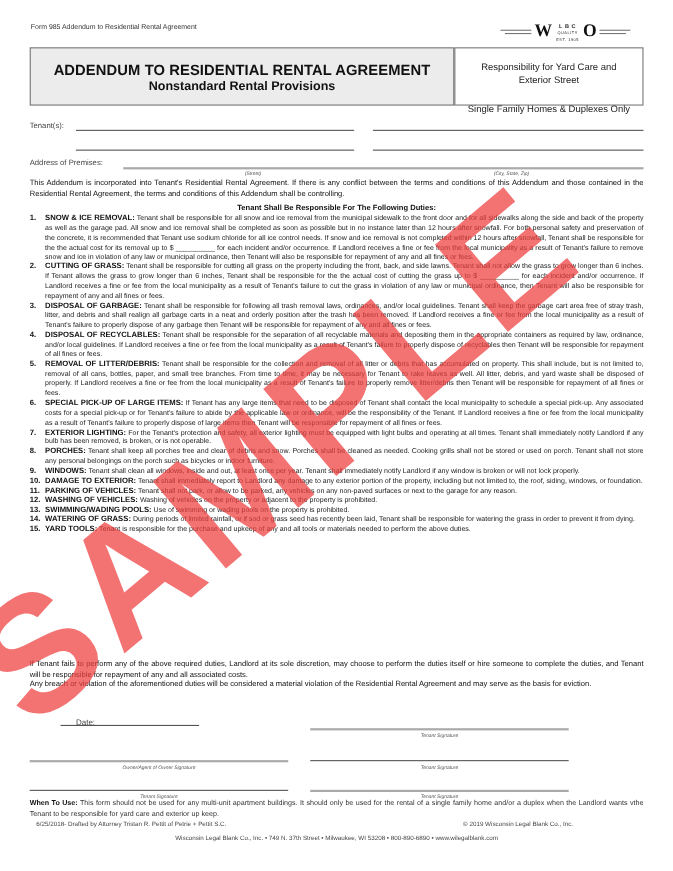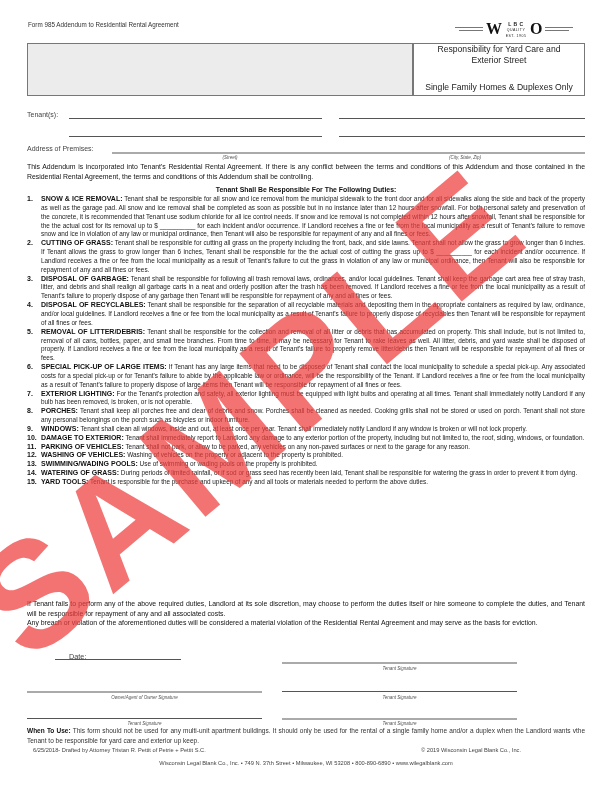--- a/index.html
+++ b/index.html
@@ -7,21 +7,21 @@
   .abs{position:absolute;}
   .formno{left:28px;top:21px;font-size:6.3px;color:#333;}
   .logo{left:455px;top:18px;width:130px;height:24px;}
   .logo .rule{position:absolute;height:1px;background:#777;}
   .logo .big{position:absolute;font-family:"Liberation Serif",serif;font-weight:bold;font-size:16px;color:#111;top:2px;}
   .logo .small{position:absolute;font-size:3.5px;letter-spacing:0.5px;color:#222;text-align:center;}
   .titlebox{left:27px;top:43px;width:386px;height:53px;background:#ececec;border:1px solid #777;box-sizing:border-box;text-align:center;}
   .titlebox .t1{font-weight:bold;font-size:13.4px;margin-top:12px;letter-spacing:0.1px;}
   .titlebox .t2{font-weight:bold;font-size:11.4px;margin-top:2px;}
   .sidebox{left:413px;top:43px;width:172px;height:53px;border:1px solid #777;box-sizing:border-box;text-align:center;font-size:8.6px;line-height:11px;color:#222;}
-  .sidebox .s1{margin-top:0;}
+  .sidebox .s1{margin-top:12px;}
   .sidebox .s2{margin-top:16px;}
   .label{font-size:7px;color:#444;}
   .line{position:absolute;height:1px;background:#555;}
   .line.light{background:#aaa;height:1.5px;}
   .caption{font-size:4.5px;font-style:italic;color:#555;text-align:center;position:absolute;}
   .para{left:27px;width:558px;font-size:6.9px;line-height:9.6px;text-align:justify;color:#111;}
   .heading{left:27px;width:558px;top:186px;text-align:center;font-weight:bold;font-size:6.9px;}
   .duties{left:27px;top:195px;width:558px;font-size:6.4px;line-height:8.85px;color:#222;}
   .duty{display:flex;text-align:justify;}
   .duty .num{width:14px;flex:none;font-weight:bold;font-size:7px;color:#111;}
@@ -46,20 +46,22 @@
   <div class="big" style="left:31px;">W</div>
   <div class="small" style="left:49px;top:3px;width:24px;font-size:5px;font-weight:bold;">L B C</div>
   <div class="small" style="left:49px;top:10px;width:24px;">QUALITY</div>
   <div class="small" style="left:49px;top:16px;width:24px;">EST. 1905</div>
   <div class="big" style="left:75px;">O</div>
   <div class="rule" style="left:90px;top:9px;width:28px;"></div>
   <div class="rule" style="left:90px;top:12px;width:24px;"></div>
 </div>
 
 <div class="abs titlebox">
+  <div class="t1">ADDENDUM TO RESIDENTIAL RENTAL AGREEMENT</div>
+  <div class="t2">Nonstandard Rental Provisions</div>
 </div>
 
 <div class="abs sidebox">
   <div class="s1">Responsibility for Yard Care and</div>
   <div>Exterior Street</div>
   <div class="s2">Single Family Homes &amp; Duplexes Only</div>
 </div>
 
 <div class="abs label" style="left:27px;top:111px;">Tenant(s):</div>
 <div class="line" style="left:69px;top:118px;width:253px;"></div>

